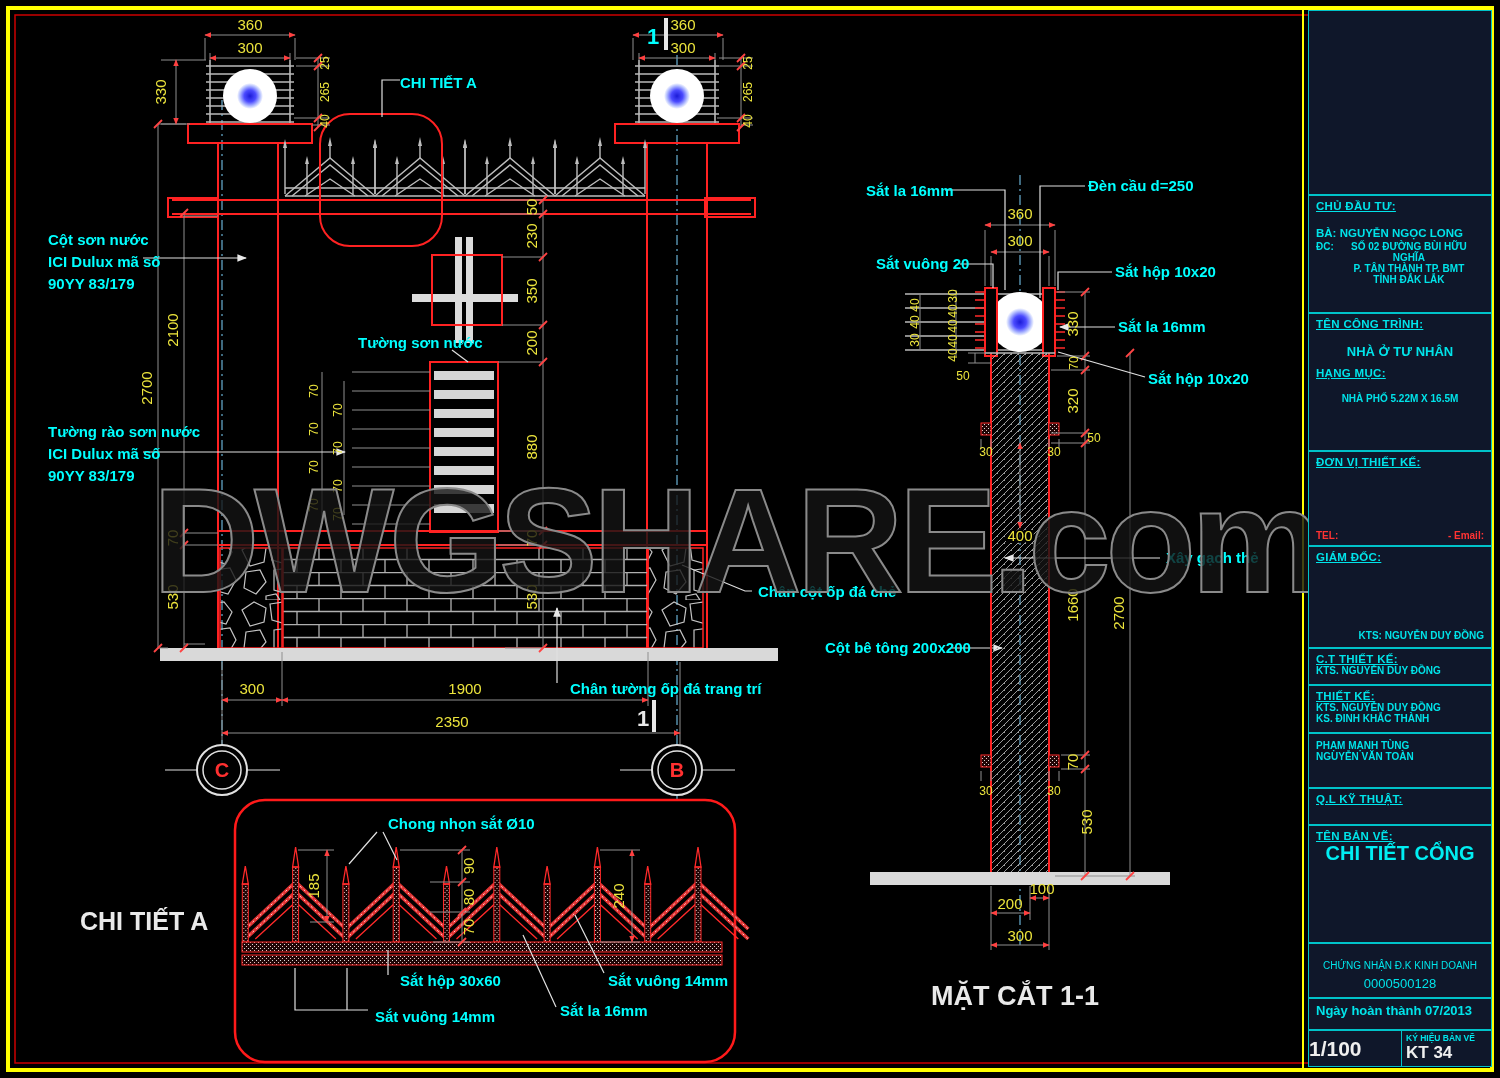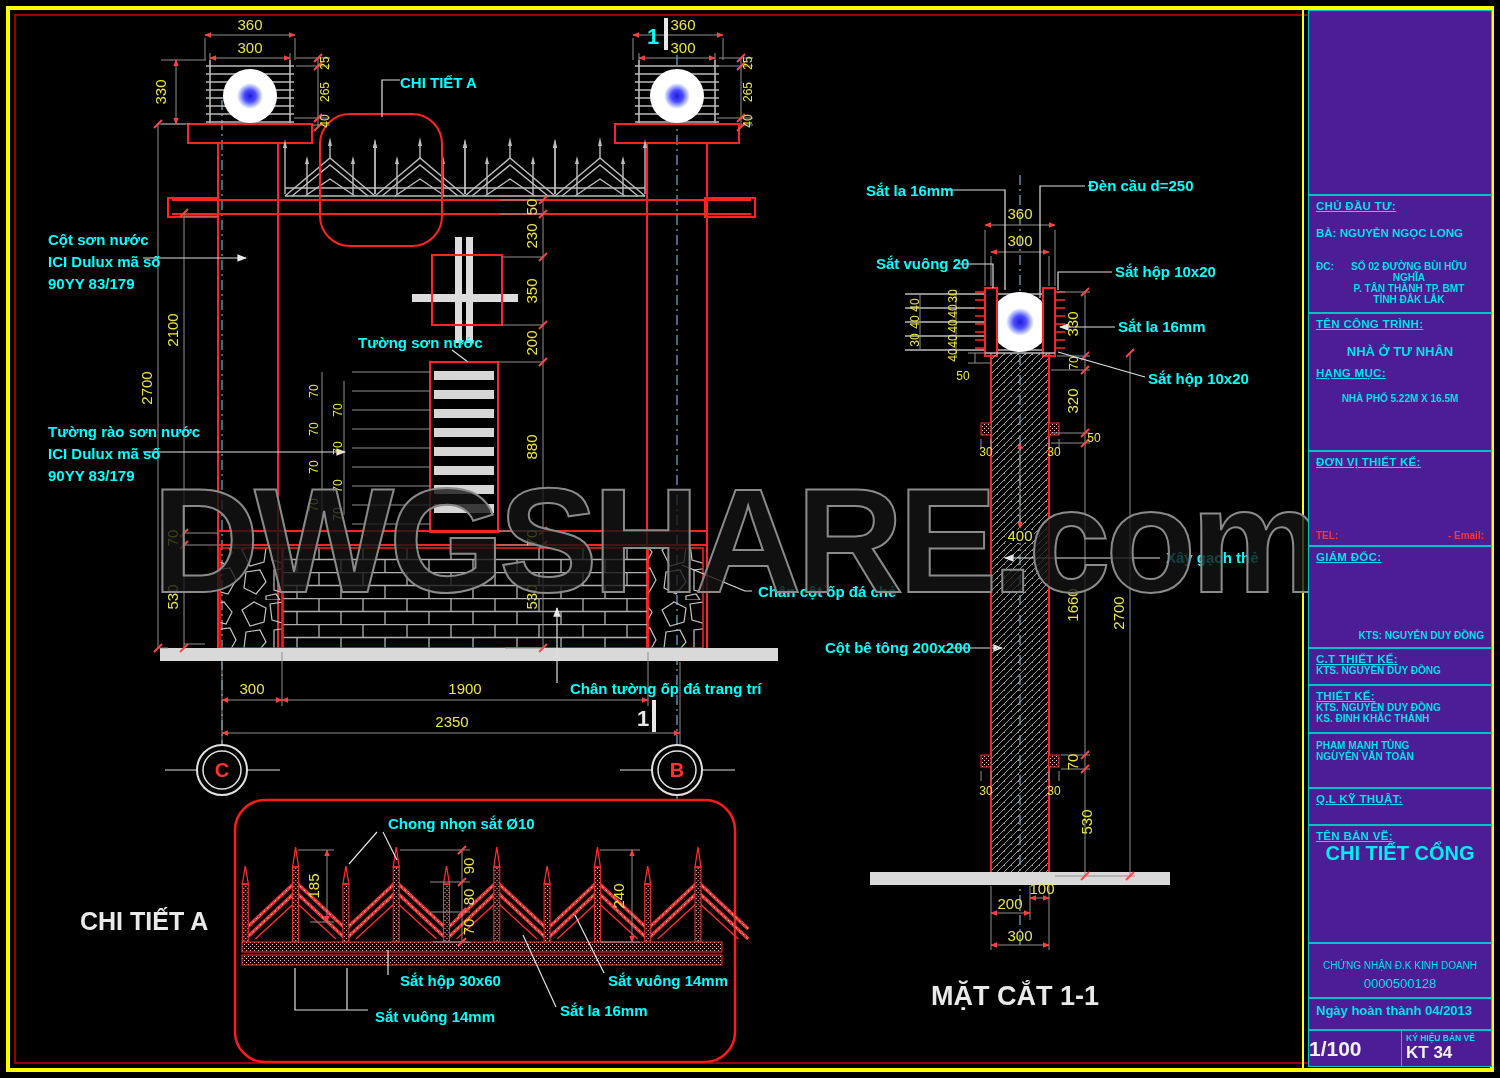--- a/index.html
+++ b/index.html
@@ -23,21 +23,21 @@
   .dy{fill:#ece43c;font-size:15px;text-anchor:middle}
   .dy2{fill:#ece43c;font-size:12px;text-anchor:middle}
   .cy{fill:#00ffff;font-size:15px;font-weight:bold;text-anchor:start}
   .wt{fill:#e9e9e9;font-weight:bold}
   .halo{paint-order:stroke;stroke:#000;stroke-width:4}
   .wm{fill:#141414;fill-opacity:.8;stroke:#8a8a8a;stroke-width:2;
       font-size:148px;font-weight:bold;letter-spacing:-5px;text-anchor:middle}
   
   .tb{position:absolute;left:1308px;top:10px;width:184px;height:1057px;color:#00e4ea;}
   .tbcell{position:absolute;left:0;right:0;border:1.6px solid #00c3c9;
-          box-sizing:border-box;padding:4px 7px;background:#4c1d95;overflow:hidden;}
+          box-sizing:border-box;padding:4px 7px;background:#0f172a;overflow:hidden;}
   .tbh{font-size:11.5px;font-weight:bold;text-decoration:underline;letter-spacing:.3px}
   .tbt{font-size:11.5px;font-weight:bold}
   .tbs{font-size:10px;font-weight:bold}
   .ctr{text-align:center}
   .red{color:#ff3333}
   .white{color:#efefef}
 </style>
 </head>
 <body>
 
@@ -392,21 +392,21 @@
 
 <text class="wm" x="735" y="592">DWGSHARE.com</text>
 </svg>
 
 <div class="tb">
   <div class="tbcell" style="top:0;height:185px"></div>
 
   <div class="tbcell" style="top:185px;height:118px">
     <div class="tbh">CHỦ ĐẦU TƯ:</div>
     <div class="tbt" style="margin-top:15px">BÀ: NGUYỄN NGỌC LONG</div>
-    <div style="display:flex;margin-top:22px">
+    <div style="display:flex;margin-top:2px">
       <span class="tbs">ĐC:</span>
       <span style="flex:1;text-align:center">
         <div class="tbs">SỐ 02 ĐƯỜNG BÙI HỮU NGHĨA</div>
         <div class="tbs">P. TÂN THÀNH TP. BMT</div>
         <div class="tbs">TỈNH ĐẮK LẮK</div>
       </span>
     </div>
   </div>
 
   <div class="tbcell" style="top:303px;height:138px">
@@ -453,21 +453,21 @@
     <div class="tbh">TÊN BẢN VẼ:</div>
     <div class="ctr" style="font-size:20px;font-weight:bold;color:#00eef2">CHI TIẾT CỔNG</div>
   </div>
 
   <div class="tbcell" style="top:933px;height:55px">
     <div class="tbs ctr" style="margin-top:12px;font-weight:normal">CHỨNG NHẬN Đ.K KINH DOANH</div>
     <div class="ctr" style="margin-top:5px;font-size:13px">0000500128</div>
   </div>
 
   <div class="tbcell" style="top:988px;height:32px">
-    <div class="tbt" style="font-size:13px">Ngày hoàn thành 04/2013</div>
+    <div class="tbt" style="font-size:13px">Ngày hoàn thành 07/2013</div>
   </div>
 
   <div class="tbcell" style="top:1020px;height:37px;padding:0">
     <div style="position:absolute;left:0;top:0;bottom:0;width:92px;display:flex;align-items:center;justify-content:flex-start">
       <span class="white" style="font-size:21px;font-weight:bold">1/100</span>
     </div>
     <div style="position:absolute;left:92px;top:0;bottom:0;right:0;border-left:1.6px solid #00c3c9;padding:2px 4px">
       <div class="tbs" style="font-size:8.5px">KÝ HIỆU BẢN VẼ</div>
       <div class="white" style="font-size:17px;font-weight:bold">KT 34</div>
     </div>

